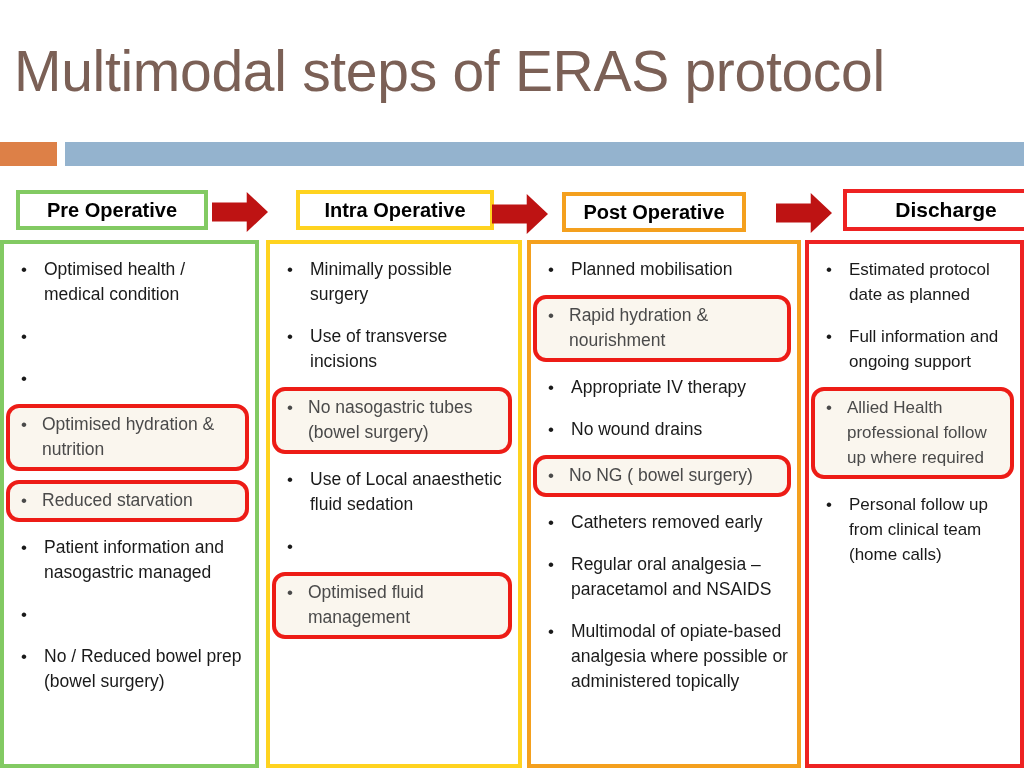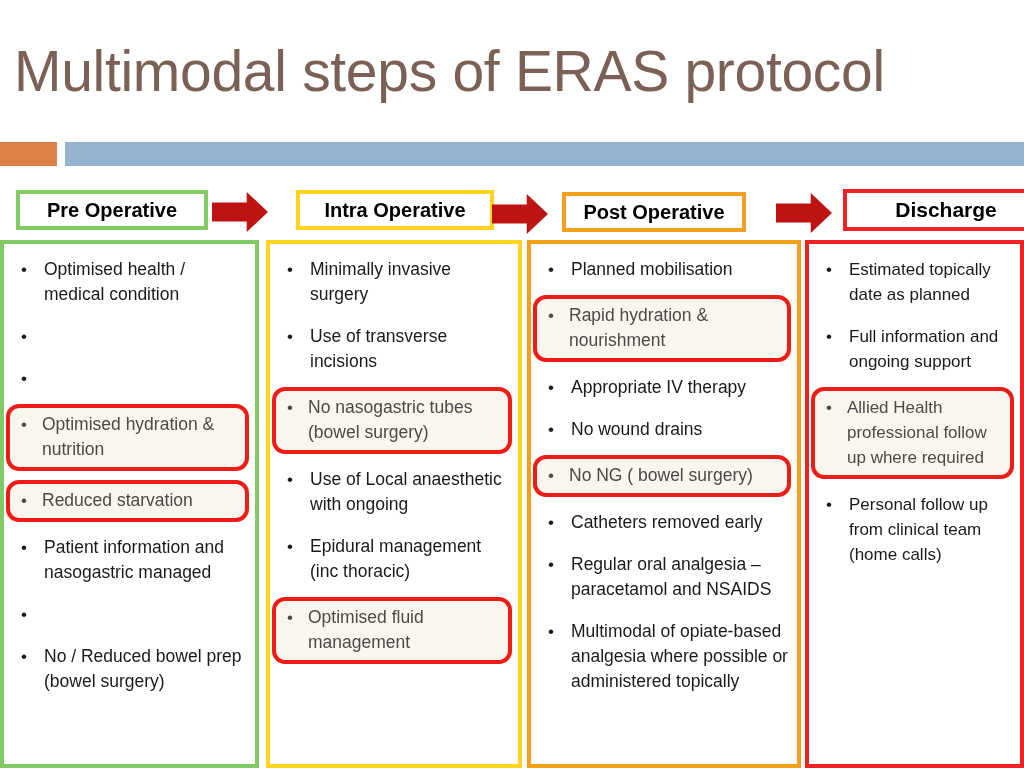--- a/index.html
+++ b/index.html
@@ -221,37 +221,36 @@
           <span class="bullet">•</span>
         </div>
         <div class="item">
           <span class="bullet">•</span>
           <span class="txt">No / Reduced bowel prep (bowel surgery)</span>
         </div>
       </div>
     <div class="col col-2">
         <div class="item">
           <span class="bullet">•</span>
-          <span class="txt">Minimally invasive surgery</span>
+          <span class="txt">Minimally possible surgery</span>
         </div>
         <div class="item">
           <span class="bullet">•</span>
           <span class="txt">Use of transverse incisions</span>
         </div>
         <div class="item hl">
           <span class="bullet">•</span>
           <span class="txt">No nasogastric tubes (bowel surgery)</span>
         </div>
         <div class="item">
           <span class="bullet">•</span>
-          <span class="txt">Use of Local anaesthetic with ongoing</span>
-        </div>
-        <div class="item">
-          <span class="bullet">•</span>
-          <span class="txt">Epidural management (inc thoracic)</span>
+          <span class="txt">Use of Local anaesthetic fluid sedation</span>
+        </div>
+        <div class="item">
+          <span class="bullet">•</span>
         </div>
         <div class="item hl">
           <span class="bullet">•</span>
           <span class="txt">Optimised fluid management</span>
         </div>
       </div>
     <div class="col col-3">
         <div class="item">
           <span class="bullet">•</span>
           <span class="txt">Planned mobilisation</span>
@@ -281,21 +280,21 @@
           <span class="txt">Regular oral analgesia – paracetamol and NSAIDS</span>
         </div>
         <div class="item">
           <span class="bullet">•</span>
           <span class="txt">Multimodal of opiate-based analgesia where possible or administered topically</span>
         </div>
       </div>
     <div class="col col-4">
         <div class="item">
           <span class="bullet">•</span>
-          <span class="txt">Estimated topically date as planned</span>
+          <span class="txt">Estimated protocol date as planned</span>
         </div>
         <div class="item">
           <span class="bullet">•</span>
           <span class="txt">Full information and ongoing support</span>
         </div>
         <div class="item hl">
           <span class="bullet">•</span>
           <span class="txt">Allied Health professional follow up where required</span>
         </div>
         <div class="item">

